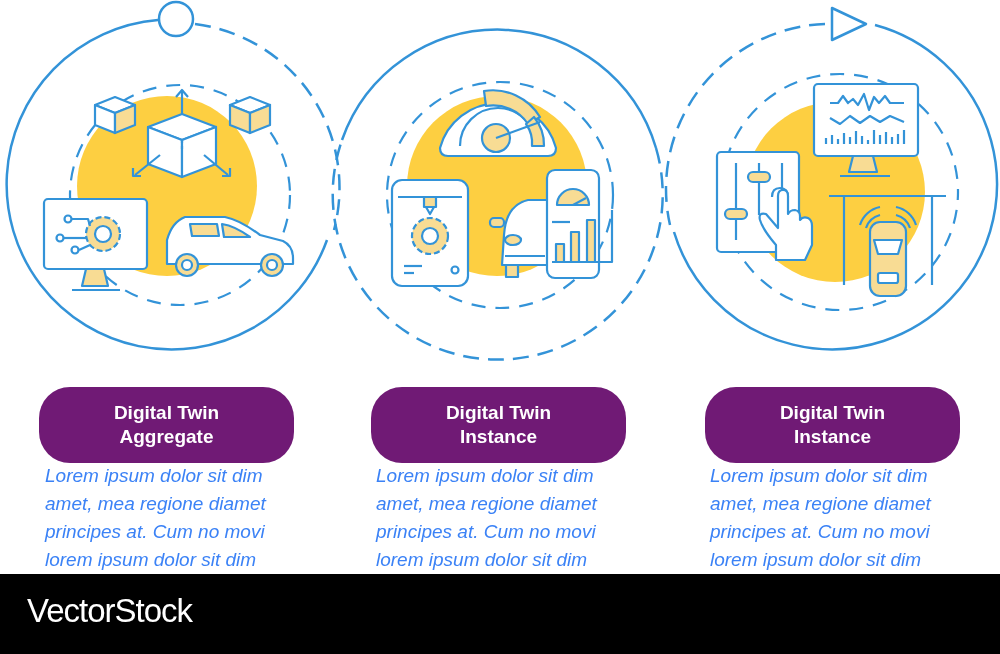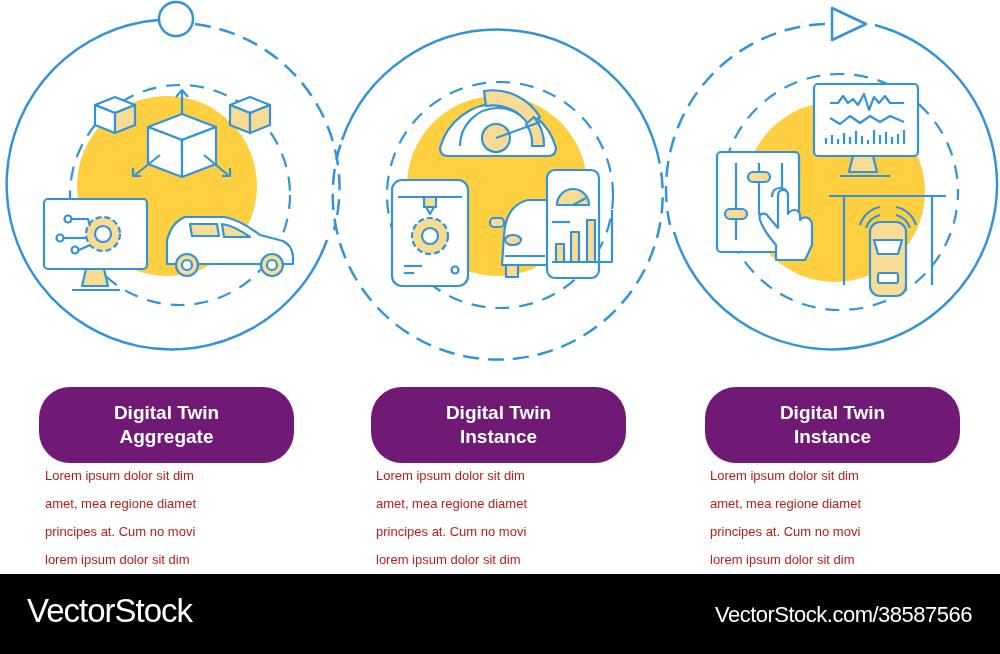--- a/index.html
+++ b/index.html
@@ -1,21 +1,21 @@
 <!DOCTYPE html>
 <html><head>
 <meta charset="utf-8">
 <style>
   html, body { margin: 0; padding: 0; }
   body { width: 1000px; height: 654px; position: relative; background: #ffffff; overflow: hidden; font-family: "Liberation Sans", sans-serif; }
   .stage { position: absolute; left: 0; top: 0; width: 1000px; height: 574px; background: #fff; }
   svg.art { position: absolute; left: 0; top: 0; }
   .pill { position: absolute; height: 76px; border-radius: 31px; background: #701a75; color: #fff; font-weight: bold; font-size: 19px; line-height: 24px; text-align: center; display: flex; flex-direction: column; justify-content: center; }
   .pill span { display: block; }
-  .desc { position: absolute; color: #b91c1c; font-size: 13px; line-height: 28px; white-space: nowrap; }
+  .desc { position: absolute; color: #3b82f6; font-size: 19px; line-height: 28px; white-space: nowrap; font-style: italic; }
   .desc span { display: block; }
   .footer { position: absolute; left: 0; top: 574px; width: 1000px; height: 80px; background: #000; color: #fff; }
   .brand { position: absolute; left: 27px; top: 18px; font-size: 33px; letter-spacing: -1px; }
   .url { position: absolute; right: 28px; top: 28px; font-size: 22px; letter-spacing: -0.5px; }
 </style>
 </head>
 <body>
 
 <div class="stage">
   <svg class="art" width="1000" height="574" viewBox="0 0 1000 574">
@@ -192,14 +192,13 @@
   <div class="desc" style="left:710px; top:462px;">
     <span>Lorem ipsum dolor sit dim</span>
     <span>amet, mea regione diamet</span>
     <span>principes at. Cum no movi</span>
     <span>lorem ipsum dolor sit dim</span>
   </div>
 </div>
 
 <div class="footer">
   <div class="brand">VectorStock</div>
-  <div class="url">VectorStock.com/38587566</div>
 </div>
 
 </body></html>

